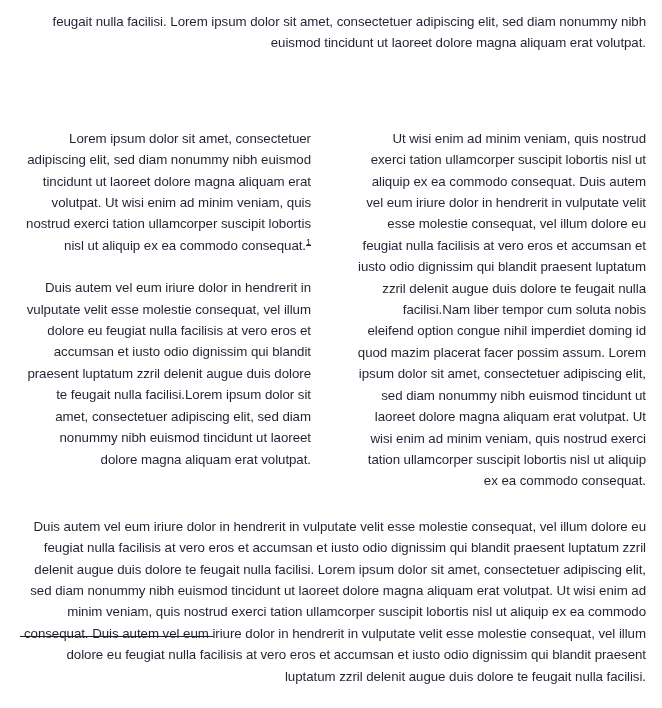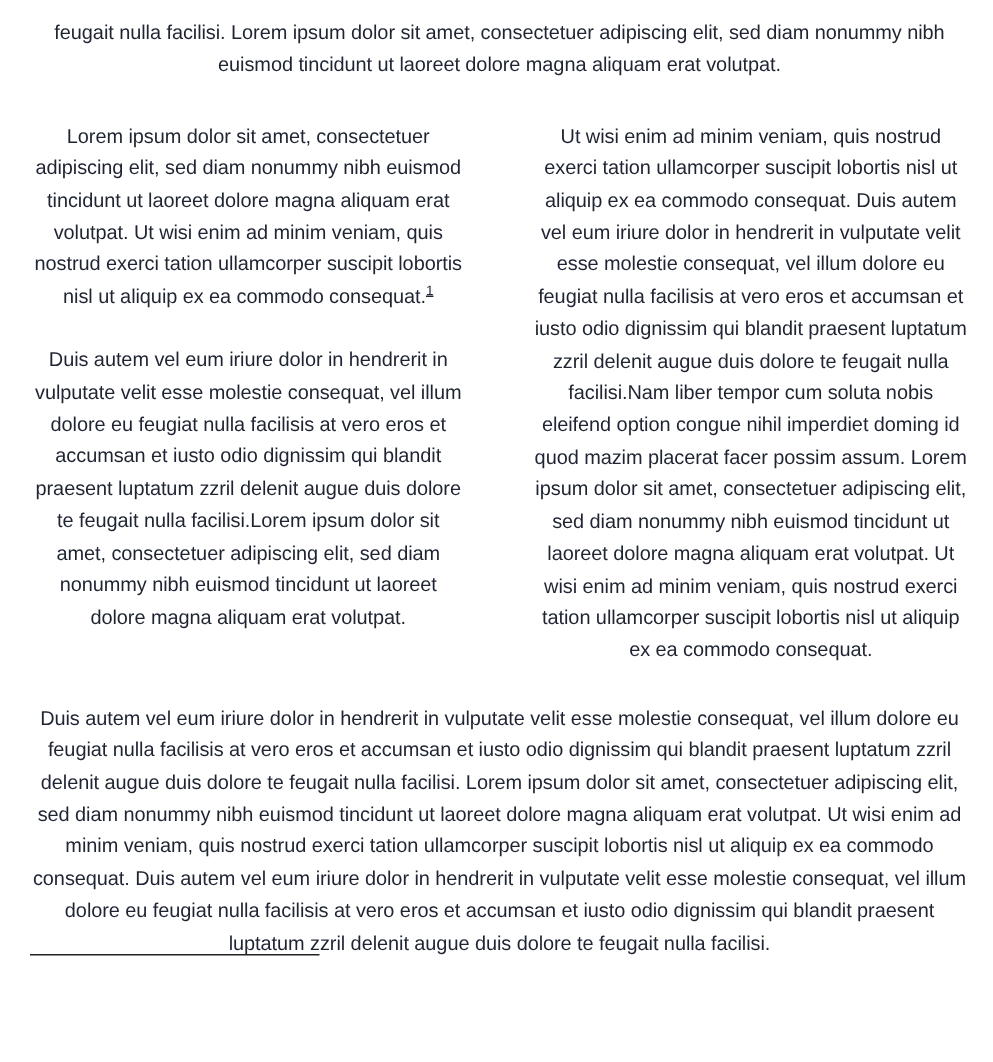--- a/index.html
+++ b/index.html
@@ -27,41 +27,42 @@
     left: 20px;
     top: 0;
     width: 626px;
   }
 
   
   .para {
     color: #1f2433;
     font-size: 13.3px;
     line-height: 21.4px;
-    text-align: center;
+    text-align: right;
     margin: 0;
     letter-spacing: -0.05px;
   }
 
   
   .intro-block {
     padding-top: 11px;
   }
 
   
   .columns {
     display: flex;
     flex-direction: row;
     align-items: flex-start;
     padding-top: 26px;
   }
 
   .col {
     width: 291px;
     flex: 0 0 291px;
+    margin-top: 48px;
   }
 
   .col-gap {
     flex: 0 0 44px;
     width: 44px;
   }
 
   .col .para + .para {
     margin-top: 21px;
   }

